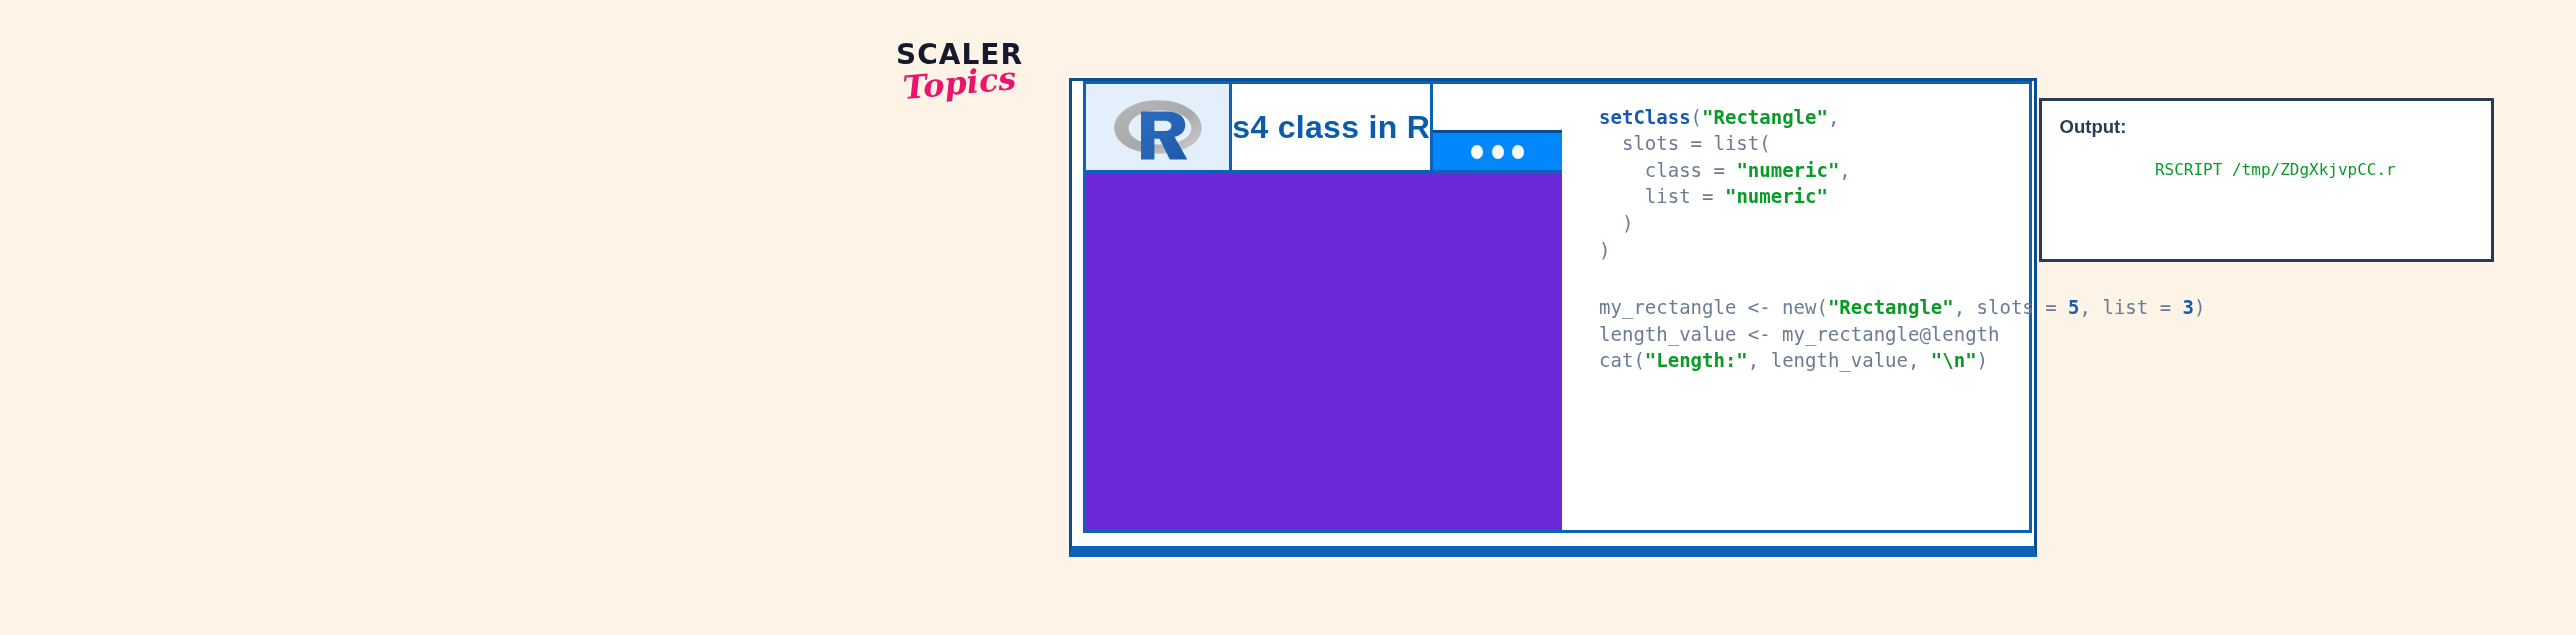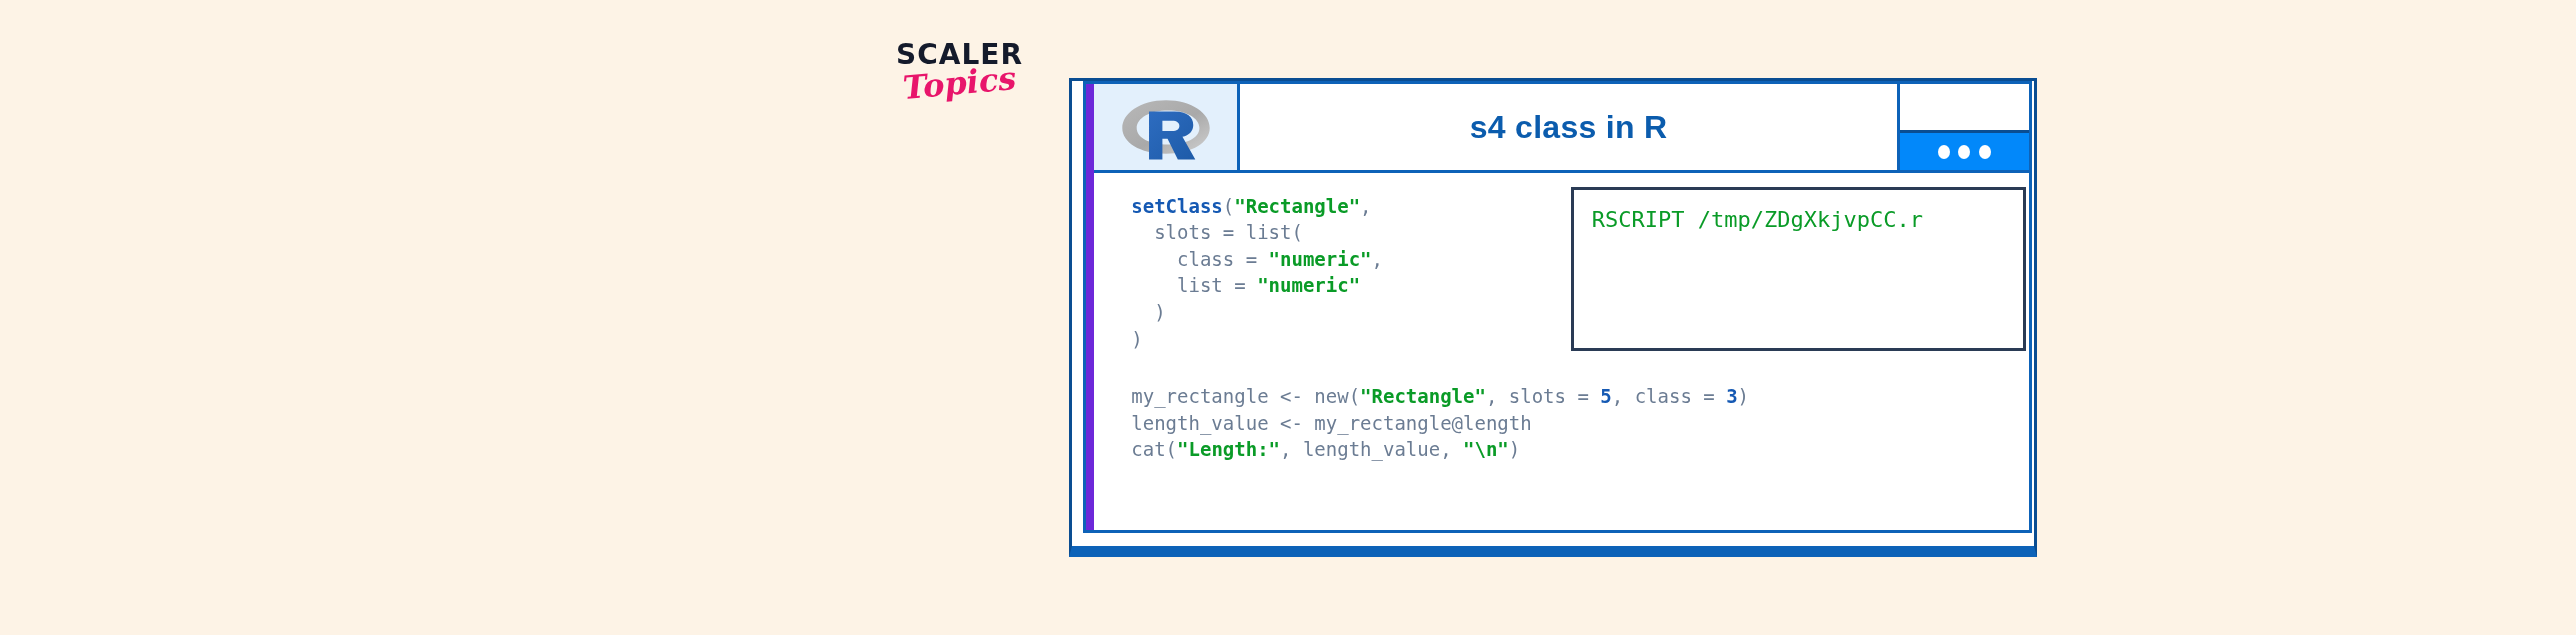--- a/index.html
+++ b/index.html
@@ -59,22 +59,20 @@
   #window-inner {
     position: absolute;
     left: 11.3px;
     top: 0px;
     right: 2.1px;
     bottom: 13.4px;
     box-sizing: border-box;
     border: 3.1px solid #0D62B8;
     background: #6d28d9;
     display: flex;
-    flex-direction: column;
-    padding-left: 8px;
   }
 
   
   #titlebar {
     display: flex;
     height: 89px;
     flex: 0 0 89px;
     border-bottom: 3.6px solid #0D62B8;
     box-sizing: border-box;
     background: #FFFFFF;
@@ -177,23 +175,24 @@
   }
   #output-label {
     font-family: "Liberation Sans", sans-serif;
     font-weight: 700;
     font-size: 18.5px;
     color: #2A3B55;
     margin-bottom: 21.6px;
   }
   #output-text {
     font-family: "DejaVu Sans Mono", monospace;
-    font-size: 22px;
+    font-size: 16px;
     line-height: 1.38;
     white-space: pre;
+    text-align: center;
   }
   .out-green { color: #0A9B27; }
   .out-grey  { color: #6B7C93; }
 </style>
 </head>
 <body>
 
 <div id="brand">
   <div id="brand-scaler">SCALER</div>
   <div id="brand-topics">Topics</div>
@@ -241,24 +240,25 @@
 
     <div id="window-body">
 
       <pre id="code-top" class="code-block"><span class="tok-fn">setClass</span><span class="tok-pl">(</span><span class="tok-str">"Rectangle"</span><span class="tok-pl">,</span>
 <span class="tok-pl">  slots = list(</span>
 <span class="tok-pl">    class = </span><span class="tok-str">"numeric"</span><span class="tok-pl">,</span>
 <span class="tok-pl">    list = </span><span class="tok-str">"numeric"</span>
 <span class="tok-pl">  )</span>
 <span class="tok-pl">)</span></pre>
 
-      <pre id="code-bottom" class="code-block"><span class="tok-pl">my_rectangle &lt;- new(</span><span class="tok-str">"Rectangle"</span><span class="tok-pl">, slots = </span><span class="tok-num">5</span><span class="tok-pl">, class = </span><span class="tok-num">3</span><span class="tok-pl">)</span>
+      <pre id="code-bottom" class="code-block"><span class="tok-pl">my_rectangle &lt;- new(</span><span class="tok-str">"Rectangle"</span><span class="tok-pl">, slots = </span><span class="tok-num">5</span><span class="tok-pl">, list = </span><span class="tok-num">3</span><span class="tok-pl">)</span>
 <span class="tok-pl">length_value &lt;- my_rectangle@length</span>
 <span class="tok-pl">cat(</span><span class="tok-str">"Length:"</span><span class="tok-pl">, length_value, </span><span class="tok-str">"\n"</span><span class="tok-pl">)</span></pre>
 
       <div id="output-panel">
+        <div id="output-label">Output:</div>
         <div id="output-text"><div class="out-green">RSCRIPT /tmp/ZDgXkjvpCC.r</div></div>
       </div>
 
     </div>
   </div>
 </div>
 
 
 </body></html>

